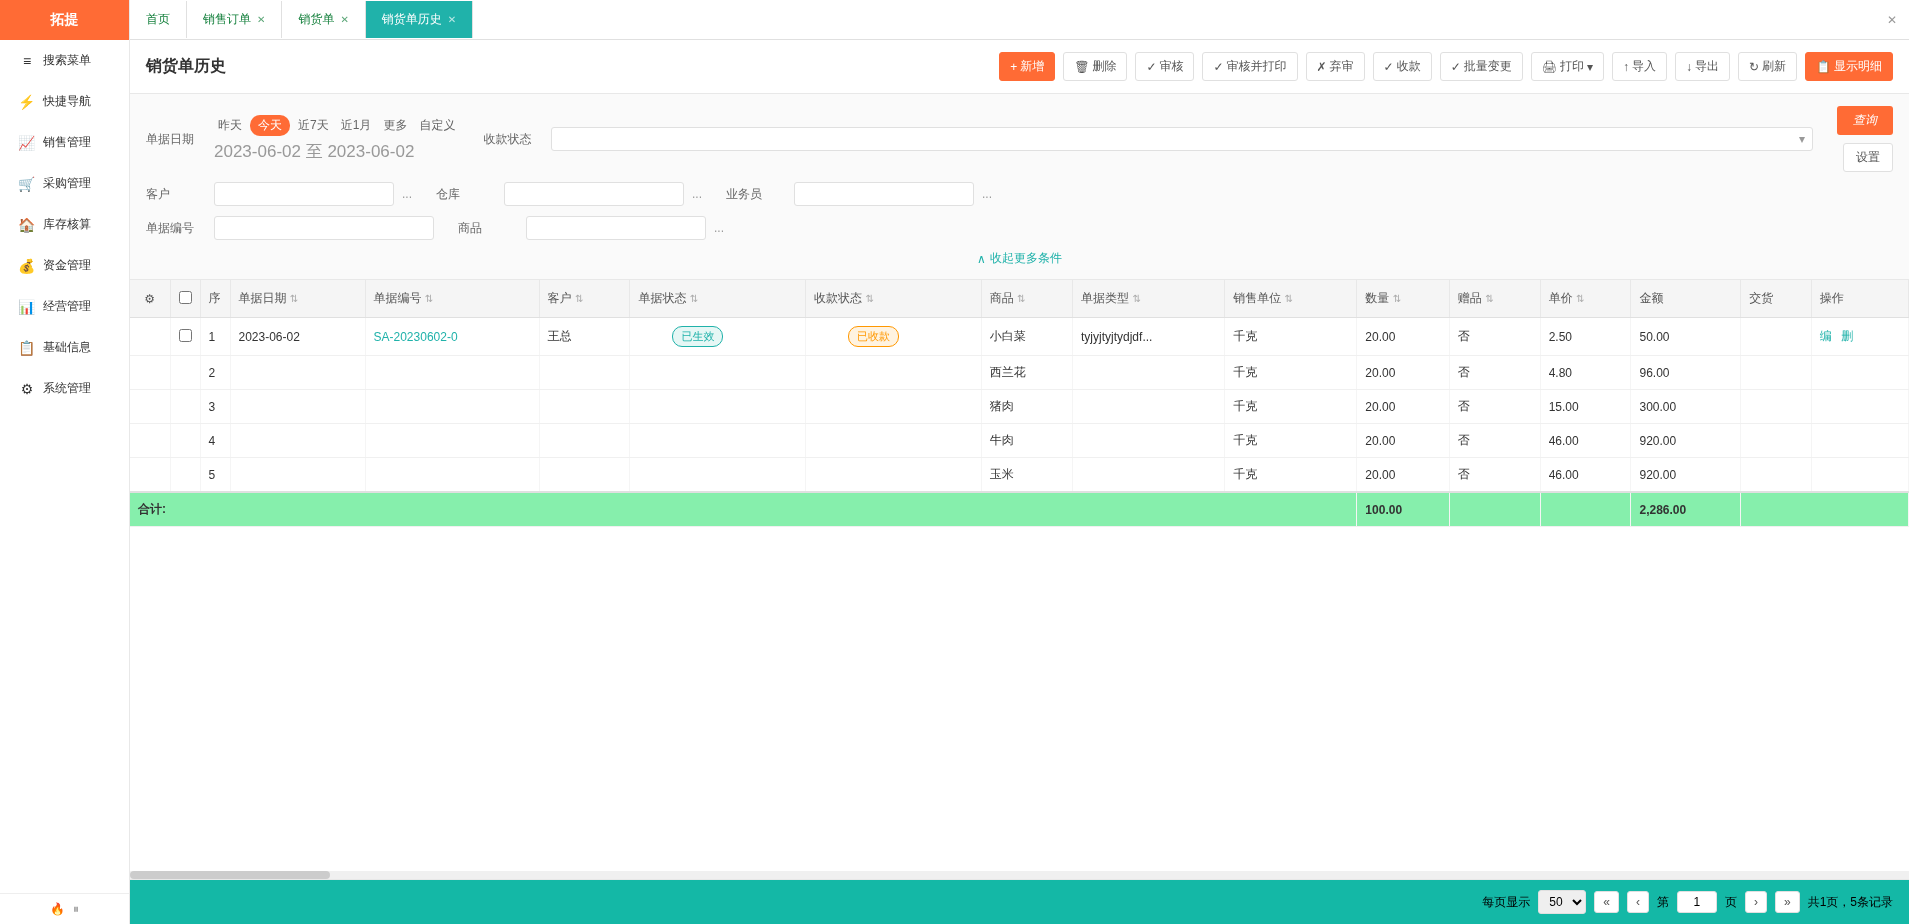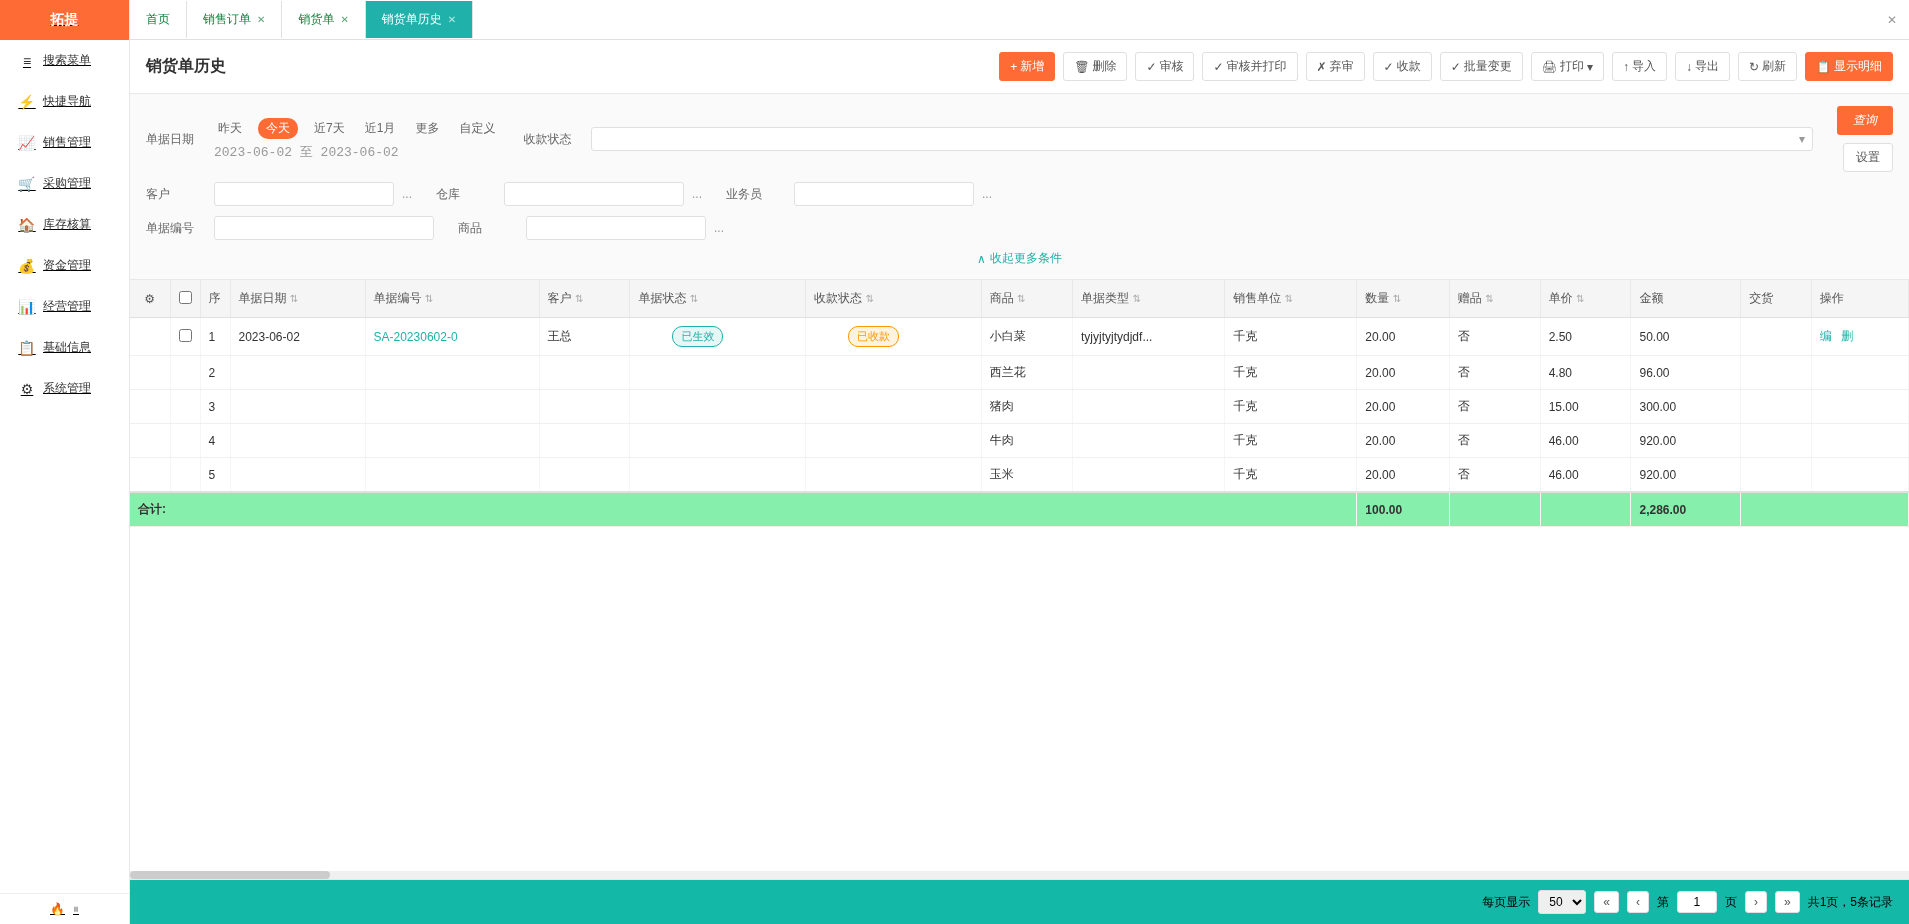--- a/index.html
+++ b/index.html
@@ -1,19 +1,19 @@
 <!DOCTYPE html>
 <html><head>
   <meta charset="utf-8">
   <style>
     * { box-sizing: border-box; margin: 0; padding: 0; font-family: 'Microsoft YaHei', Arial, sans-serif; font-size: 12px; }
     body { display: flex; height: 924px; overflow: hidden; background: #f5f5f5; }
 
     
-    .sidebar { width: 130px; background: #fff; border-right: 1px solid #e8e8e8; display: flex; flex-direction: column; text-decoration: underline; }
+    .sidebar { width: 130px; background: #fff; border-right: 1px solid #e8e8e8; display: flex; flex-direction: column; }
     .sidebar-logo { height: 40px; background: #ff6b35; display: flex; align-items: center; justify-content: center; color: white; font-size: 14px; font-weight: bold; }
     .sidebar-item { display: flex; align-items: center; padding: 12px 16px; cursor: pointer; color: #333; gap: 8px; border-left: 3px solid transparent; }
     .sidebar-icon { width: 16px; height: 16px; display: flex; align-items: center; justify-content: center; font-size: 14px; }
     .sidebar-bottom { margin-top: auto; padding: 8px; display: flex; gap: 8px; justify-content: center; border-top: 1px solid #eee; }
 
     
     .main { flex: 1; display: flex; flex-direction: column; overflow: hidden; }
 
     
     .tab-bar { display: flex; background: #fff; border-bottom: 1px solid #e0e0e0; align-items: center; padding: 0; min-height: 40px; }
@@ -33,24 +33,24 @@
     .toolbar-btn .btn-icon { font-size: 12px; }
 
     
     .filter-area { padding: 12px 16px; border-bottom: 1px solid #e8e8e8; background: #fafafa; }
     .filter-row { display: flex; align-items: center; margin-bottom: 10px; gap: 24px; flex-wrap: wrap; }
     .filter-item { display: flex; align-items: center; gap: 8px; }
     .filter-label { color: #666; white-space: nowrap; min-width: 60px; }
     .filter-input { border: 1px solid #e0e0e0; border-radius: 3px; padding: 4px 8px; width: 180px; color: #333; background: #fff; }
     .filter-input-wide { width: 220px; }
     .date-filter { display: flex; flex-direction: column; gap: 4px; }
-    .date-presets { display: flex; gap: 12px; align-items: center; justify-content: center; }
+    .date-presets { display: flex; gap: 4px; align-items: center; justify-content: center; }
     .date-preset { color: #666; cursor: pointer; padding: 2px 4px; border-radius: 2px; }
     .date-preset.active { background: #ff6b35; color: white; border-radius: 10px; padding: 2px 8px; }
-    .date-range { color: #999; font-size: 13px; font-family: Liberation Mono, monospace; }
+    .date-range { color: #999; font-size: 17px; }
     .filter-dots { color: #999; cursor: pointer; }
     .filter-select { border: 1px solid #e0e0e0; border-radius: 3px; padding: 4px 24px 4px 8px; color: #333; background: #fff; appearance: none; min-width: 200px; }
     .select-wrapper { position: relative; display: inline-block; }
     .select-wrapper::after { content: '▾'; position: absolute; right: 8px; top: 50%; transform: translateY(-50%); pointer-events: none; color: #999; }
     .collapse-btn { display: flex; align-items: center; gap: 4px; color: #20b2aa; cursor: pointer; font-size: 12px; justify-content: center; margin-top: 4px; }
 
     
     .table-container { flex: 1; overflow: auto; }
     table { width: 100%; border-collapse: collapse; }
     thead tr { background: #f5f5f5; }

